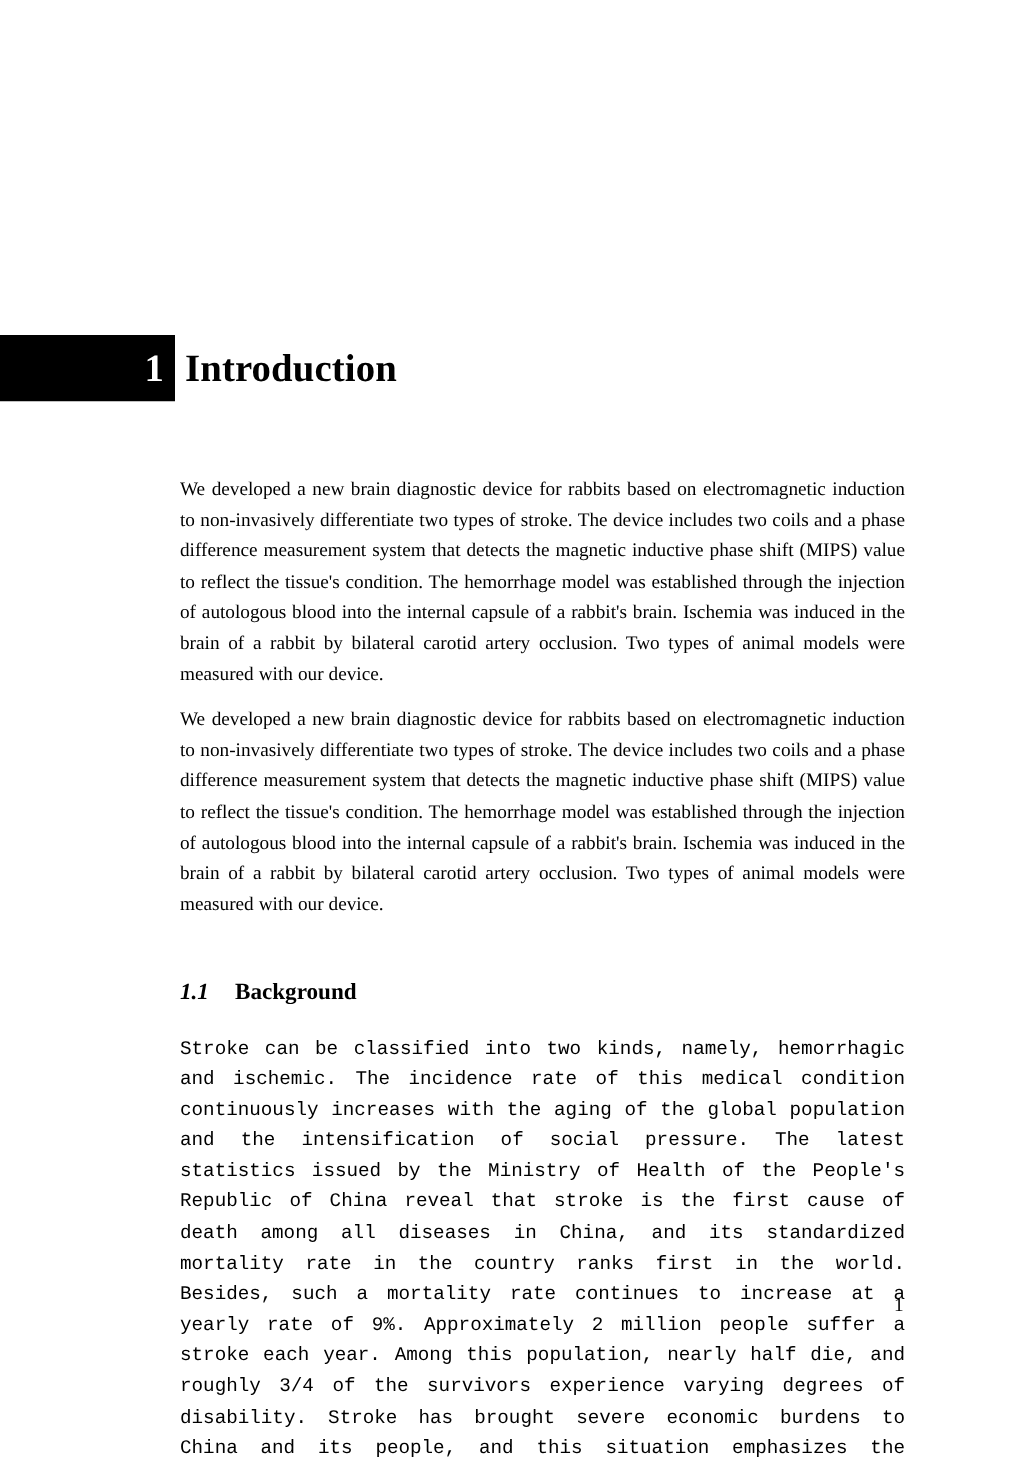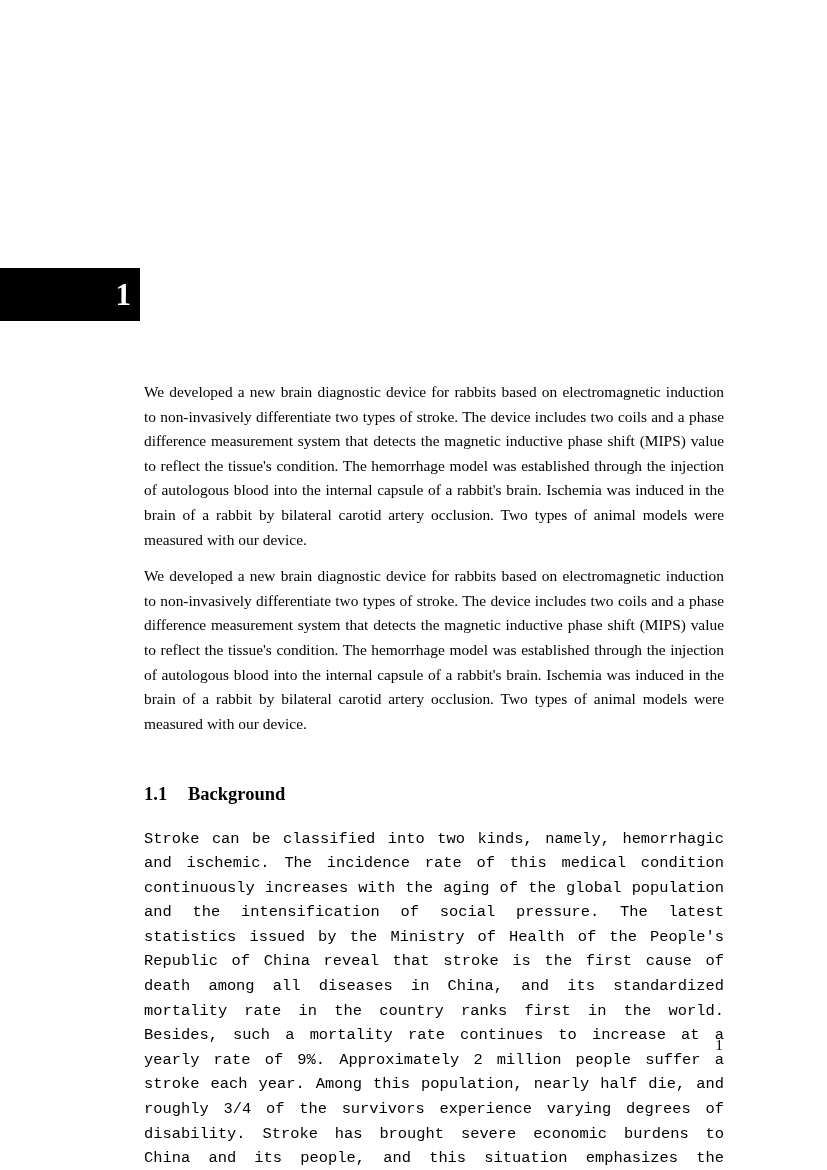--- a/index.html
+++ b/index.html
@@ -86,20 +86,21 @@
   .section-heading {
     margin: 0;
     padding: 0;
     font-size: 18.5px;
     font-weight: bold;
     line-height: 1.2;
   }
   .section-heading .sec-num {
     display: inline-block;
     min-width: 44px;
+    font-style: italic;
   }
   .spacer-before-section { height: 35px; }
   .spacer-after-section  { height: 21px; }
 
   
   .page-number {
     position: absolute;
     right: 104px;
     bottom: 118px;
     font-size: 15.4px;
@@ -109,20 +110,21 @@
 </style>
 </head>
 <body>
 
 <div class="page">
 
   <div class="chapter-head">
     <div class="chapter-number-box">
       <span class="chapter-number">1</span>
     </div>
+    <div class="chapter-title">Introduction</div>
   </div>
 
   <div class="content">
 
     <p class="body">We developed a new brain diagnostic device for rabbits based on electromagnetic induction to non-invasively differentiate two types of stroke. The device includes two coils and a phase difference measurement system that detects the magnetic inductive phase shift (MIPS) value to reflect the tissue's condition. The hemorrhage model was established through the injection of autologous blood into the internal capsule of a rabbit's brain.  Ischemia was induced in the brain of a rabbit by bilateral carotid artery occlusion. Two types of animal models were measured with our device.</p>
 
     <p class="body">We developed a new brain diagnostic device for rabbits based on electromagnetic induction to non-invasively differentiate two types of stroke. The device includes two coils and a phase difference measurement system that detects the magnetic inductive phase shift (MIPS) value to reflect the tissue's condition. The hemorrhage model was established through the injection of autologous blood into the internal capsule of a rabbit's brain.  Ischemia was induced in the brain of a rabbit by bilateral carotid artery occlusion. Two types of animal models were measured with our device.</p>
 
     <div class="spacer-before-section"></div>
 

